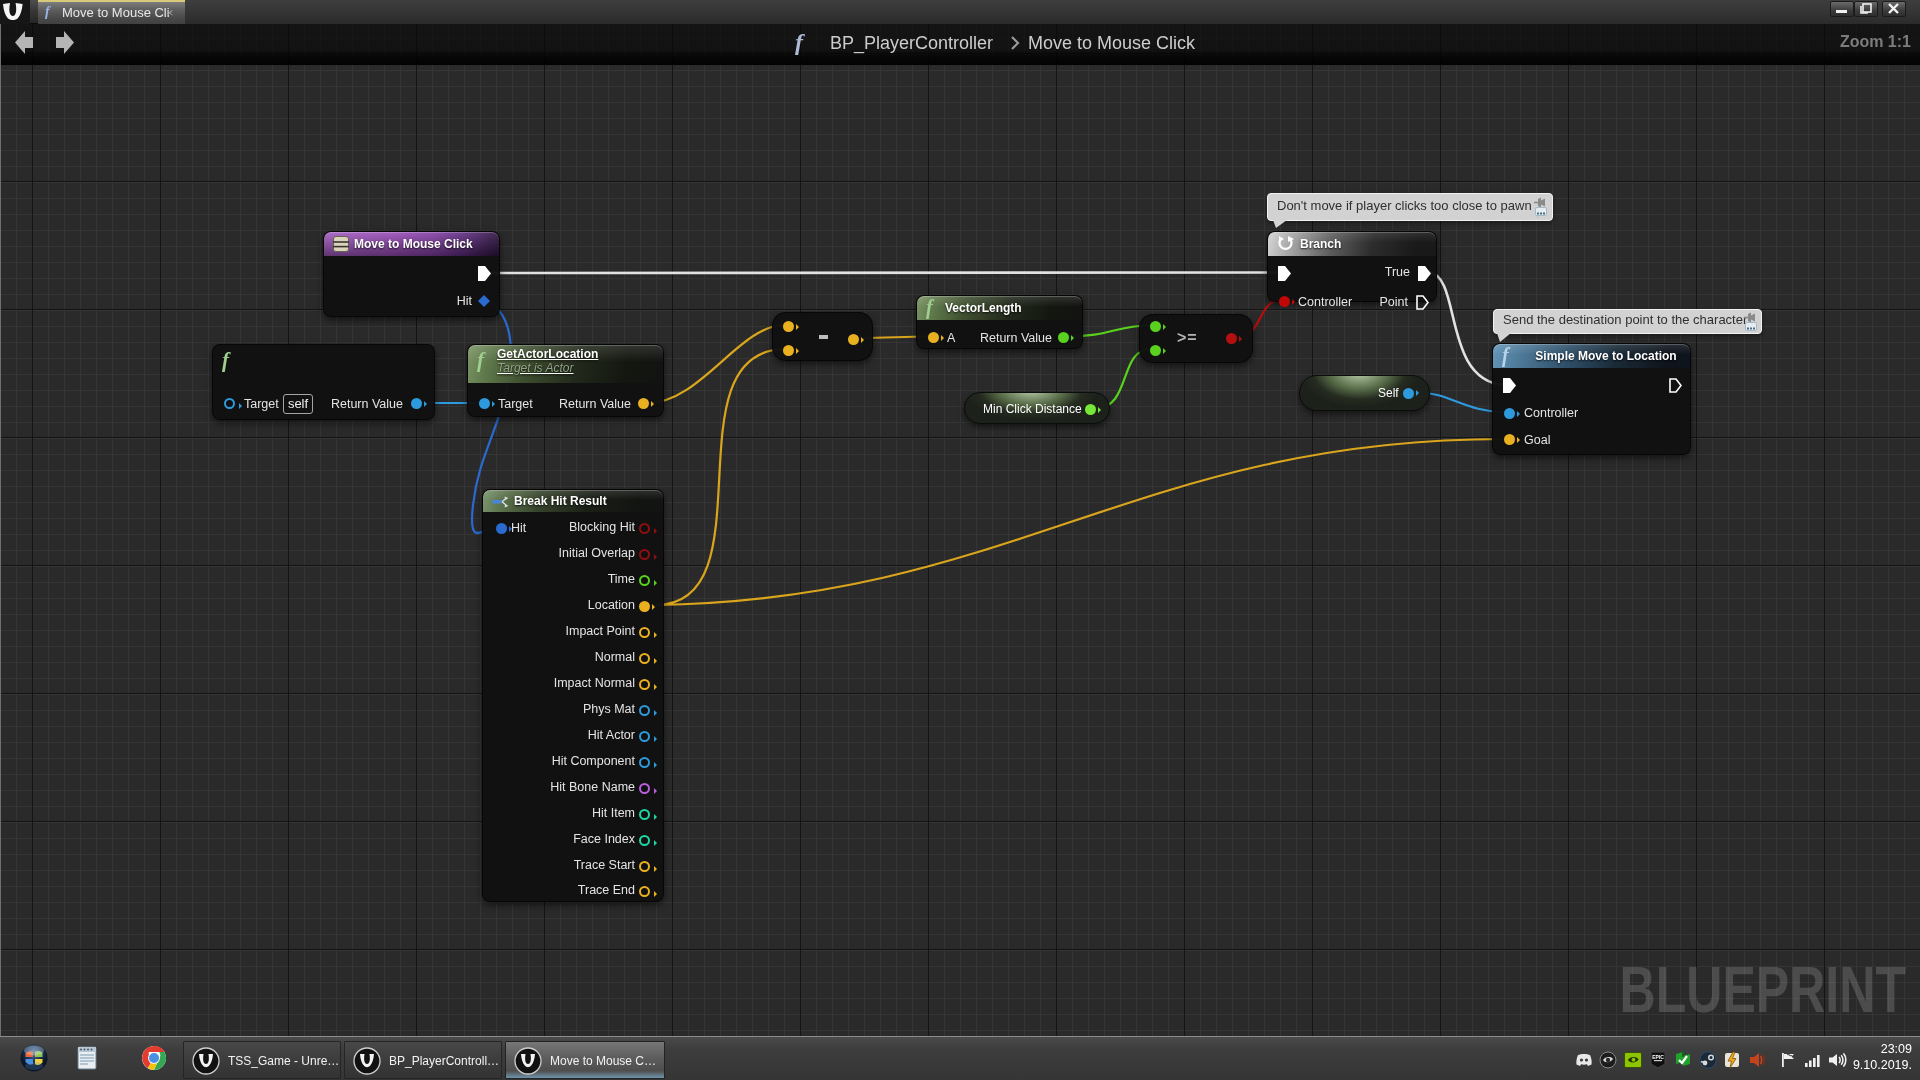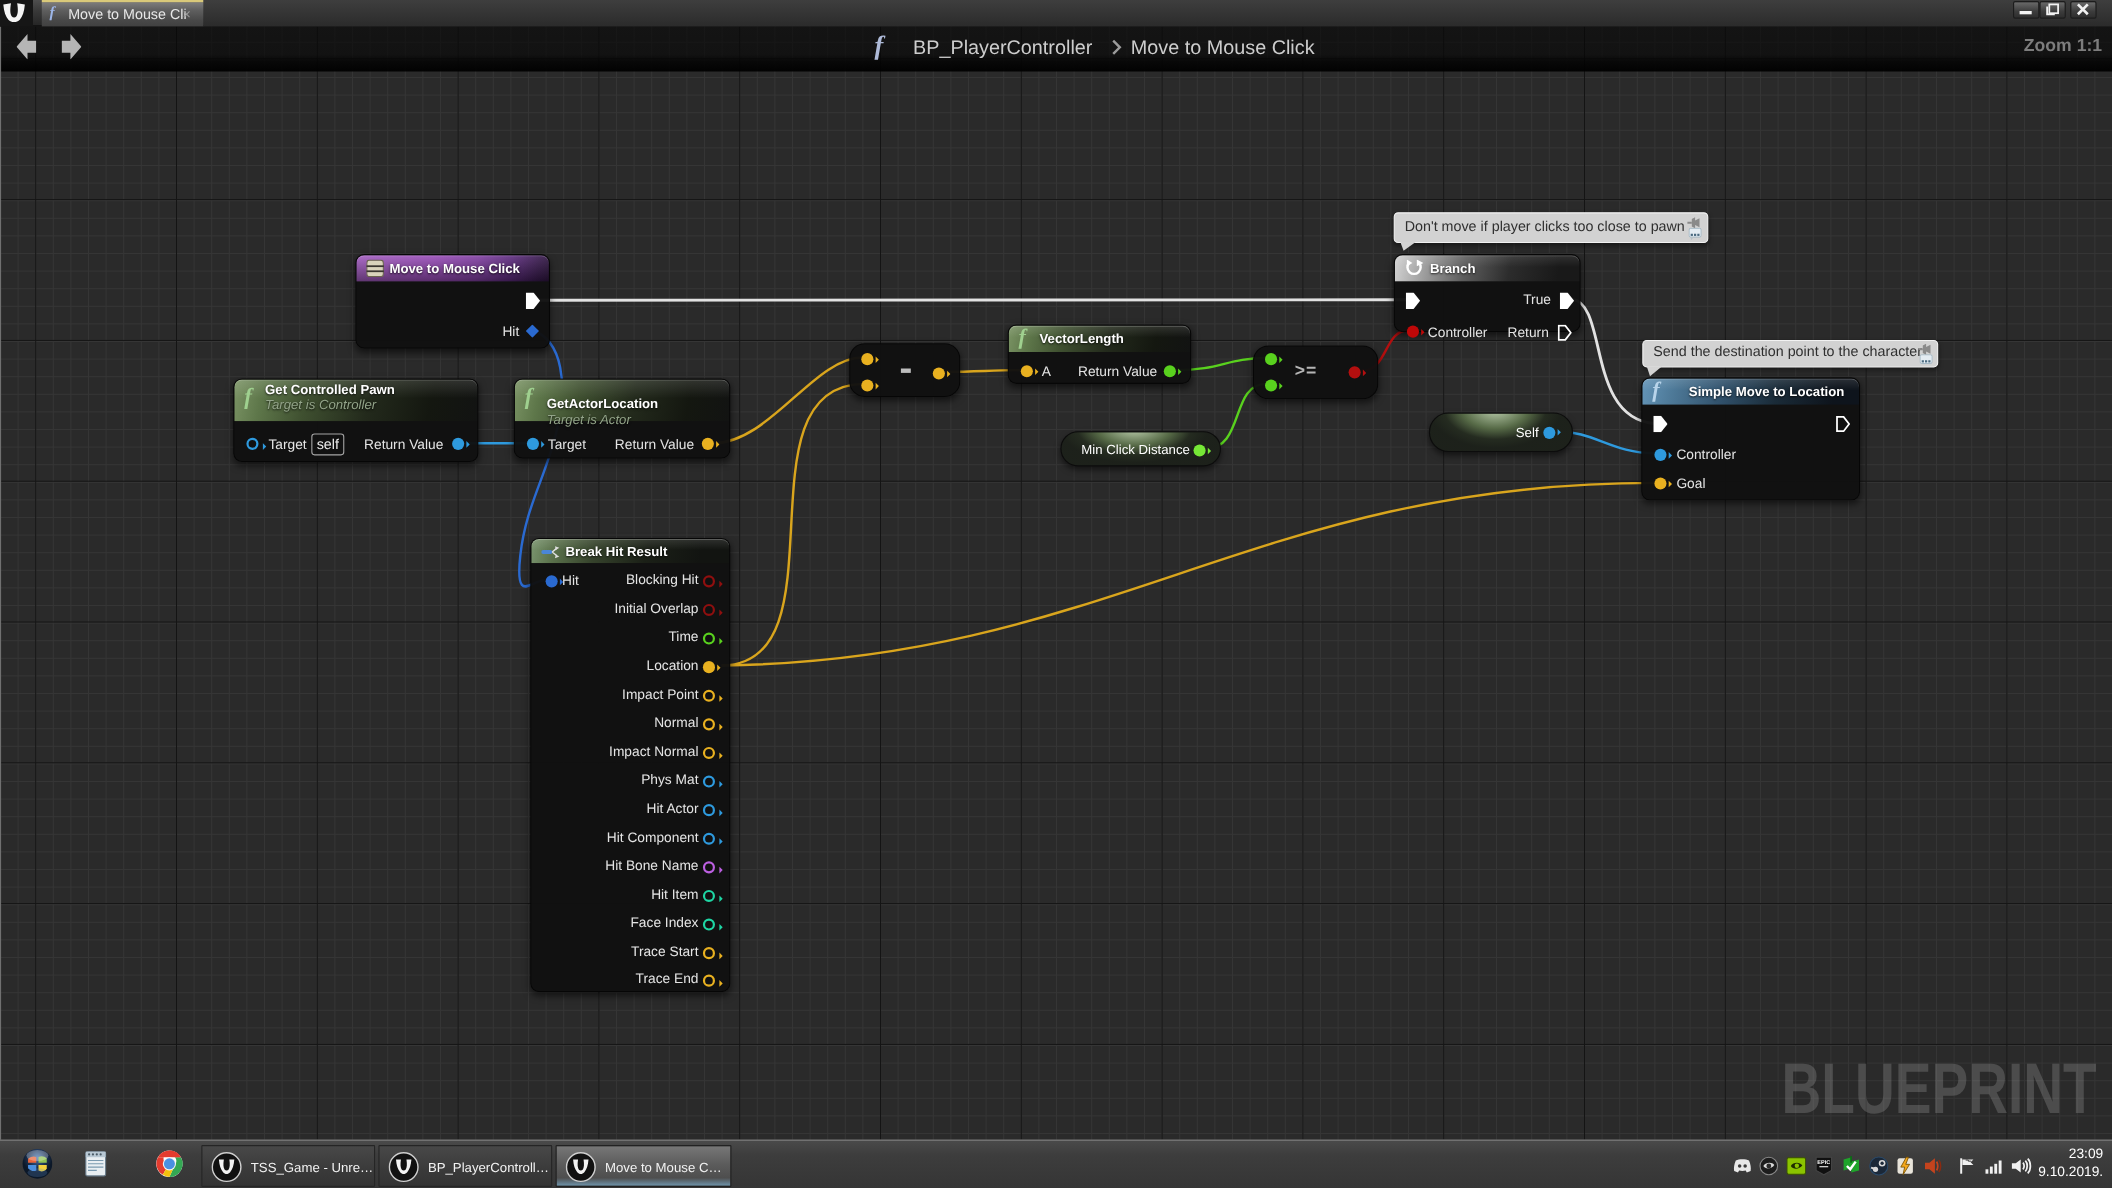--- a/index.html
+++ b/index.html
@@ -121,35 +121,34 @@
   <svg class="abs" style="left:154px; top:34px;" width="13" height="15">
       <polygon points="0,0 7,0 13,7.5 7,15 0,15" fill="#fff"></polygon>
     </svg>
   <div class="pinlabel" style="right:27px; top:293px; top:62px;">Hit</div>
   <svg class="abs" style="left:154px; top:63px;" width="12" height="12">
       <polygon points="6,0 12,6 6,12 0,6" fill="#2a6ad1"></polygon>
     </svg>
 </div>
 
 <div class="node" style="left:212px; top:344px; width:223px; height:76px;">
-  <div class="hdr hdr-green" style="height:38px; padding-left:28px; padding-top:2px;">Get Controlled Pawn<br><span class="subtitle">Target is Controller</span></div>
   <div class="abs" style="left:9px; top:3px; color:#9fd08f; font-family:'Liberation Serif',serif; font-style:italic; font-weight:bold; font-size:21px;">f</div>
   <div class="pin ring" style="left:11px; top:53px; border:2.5px solid #2e9ade; --c:#2e9ade;">
       <span class="arr" style="border-left-color:#2e9ade;"></span>
     </div>
   <div class="pinlabel" style="left:31px; top:52px;">Target</div>
   <div class="abs" style="left:70px; top:49px; width:30px; height:20px; border:1px solid #a5a5a5; border-radius:3px; color:#eee; font-size:13px; text-align:center; line-height:18px; z-index:6;">self</div>
   <div class="pinlabel" style="right:31px; top:52px;">Return Value</div>
   <div class="pin fill" style="left:198px; top:53px; background:#2e9ade;">
       <span class="arr" style="border-left-color:#2e9ade;"></span>
     </div>
 </div>
 
 <div class="node" style="left:467px; top:344px; width:197px; height:73px;">
-  <div class="hdr hdr-green" style="height:38px; padding-left:29px; padding-top:15px;">GetActorLocation<br><span class="subtitle">Target is Actor</span></div>
+  <div class="hdr hdr-green" style="height:38px; padding-left:29px; padding-top:2px;text-decoration:underline;">GetActorLocation<br><span class="subtitle">Target is Actor</span></div>
   <div class="abs" style="left:9px; top:3px; color:#9fd08f; font-family:'Liberation Serif',serif; font-style:italic; font-weight:bold; font-size:21px;">f</div>
   <div class="pin fill" style="left:11px; top:53px; background:#2e9ade;">
       <span class="arr" style="border-left-color:#2e9ade;"></span>
     </div>
   <div class="pinlabel" style="left:30px; top:52px;">Target</div>
   <div class="pinlabel" style="right:32px; top:52px;">Return Value</div>
   <div class="pin fill" style="left:170px; top:53px; background:#e9b120;">
       <span class="arr" style="border-left-color:#e9b120;"></span>
     </div>
 </div>
@@ -211,21 +210,21 @@
       <polygon points="0,0 7,0 13,7.5 7,15 0,15" fill="#fff"></polygon>
     </svg>
   <div class="pinlabel" style="right:26px; top:33px;">True</div>
   <svg class="abs" style="left:150px; top:34px;" width="13" height="15">
       <polygon points="0,0 7,0 13,7.5 7,15 0,15" fill="#fff"></polygon>
     </svg>
   <div class="pin fill" style="left:11px; top:64px; background:#c00808;">
       <span class="arr" style="border-left-color:#c00808;"></span>
     </div>
   <div class="pinlabel" style="left:30px; top:63px;">Controller</div>
-  <div class="pinlabel" style="right:28px; top:63px;">Return</div>
+  <div class="pinlabel" style="right:28px; top:63px;">Point</div>
   <svg class="abs" style="left:148px; top:63px;" width="13" height="15">
       <polygon points="1,1 7,1 12,7.5 7,14 1,14" fill="none" stroke="#fff" stroke-width="1.6"></polygon>
     </svg>
 </div>
 
 <div class="capsule" style="left:1299px; top:375px; width:131px; height:36px; border-radius:18px;">
   <div class="abs" style="left:78px; top:10px;">Self</div>
   <div class="pin fill" style="left:103px; top:11.5px; background:#2e9ade;">
       <span class="arr" style="border-left-color:#2e9ade;"></span>
     </div>

